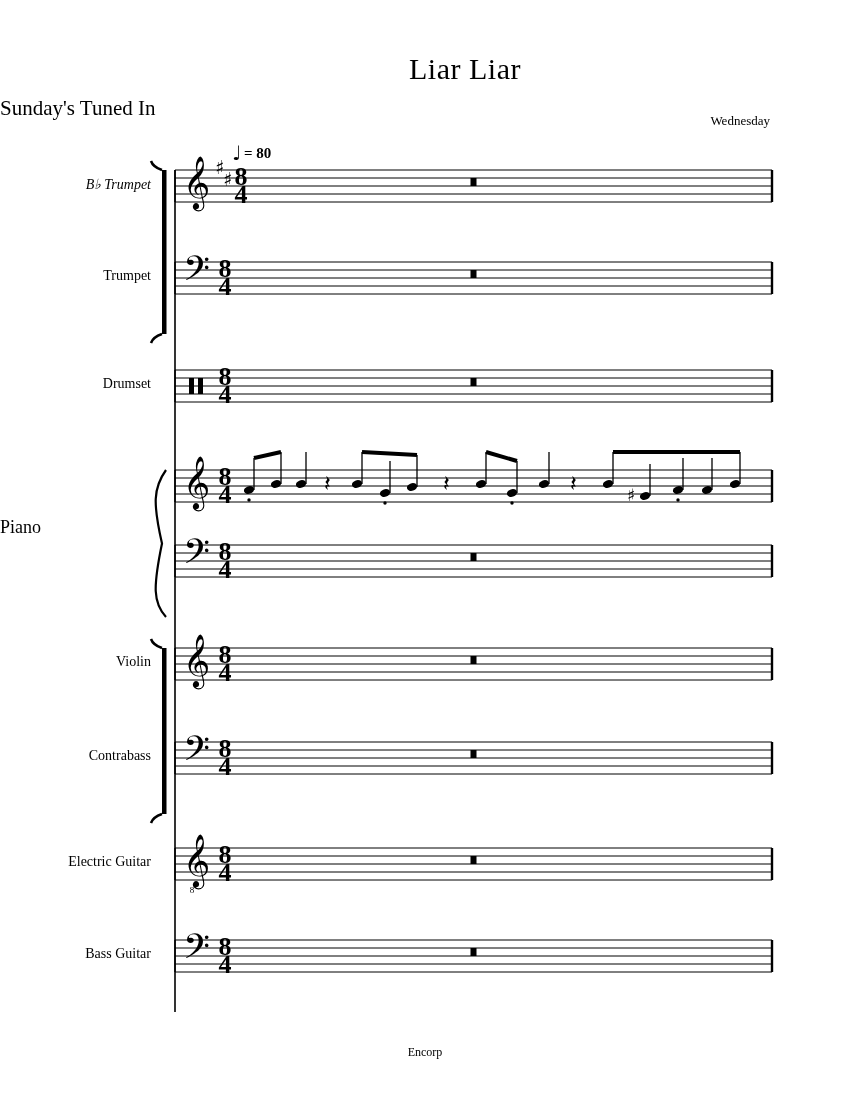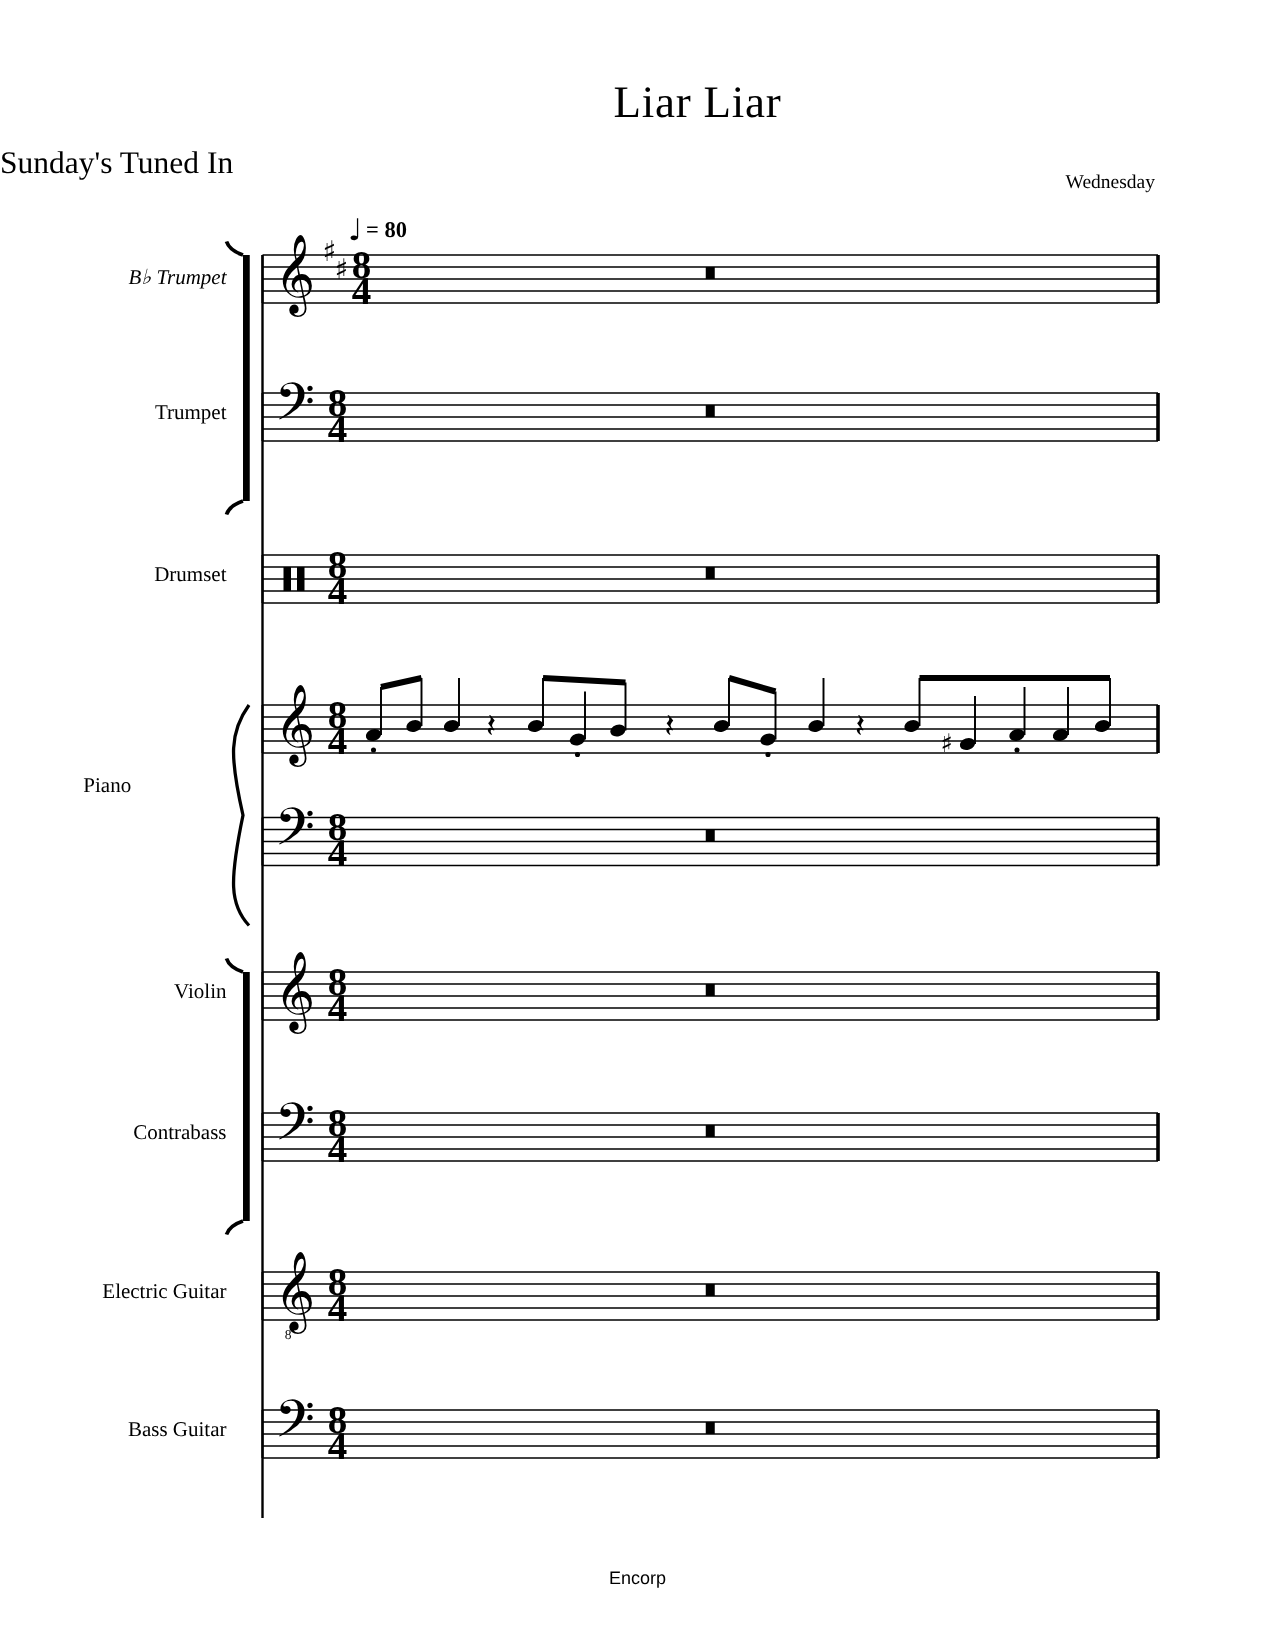--- a/index.html
+++ b/index.html
@@ -44,44 +44,44 @@
     font-family: "Liberation Serif", serif;
     margin-left: 38px;
   }
   .footer {
     position: absolute;
     top: 1045px;
     left: 0;
     width: 850px;
     text-align: center;
     font-size: 12px;
-    font-family: Liberation Sans, sans-serif;
+    font-family: Liberation Serif, serif;
   }
 
   
   #score {
     position: absolute;
     top: 0;
     left: 0;
     width: 850px;
     height: 1100px;
   }
 
   .staff-label {
     position: absolute;
     font-size: 14px;
     font-family: "Liberation Serif", serif;
     text-align: right;
     white-space: nowrap;
   }
   .group-label {
     position: absolute;
-    font-size: 14px;
-    font-family: "Liberation Serif", serif;
-    text-align: center;
+    font-size: 18px;
+    font-family: "Liberation Serif", serif;
+    text-align: left;
     white-space: nowrap;
   }
 </style>
 </head>
 <body>
 
 <div class="title">Liar Liar</div>
 <div class="subtitle">Sunday's Tuned In</div>
 <div class="composer">Wednesday</div>
 <div class="footer">Encorp</div>

